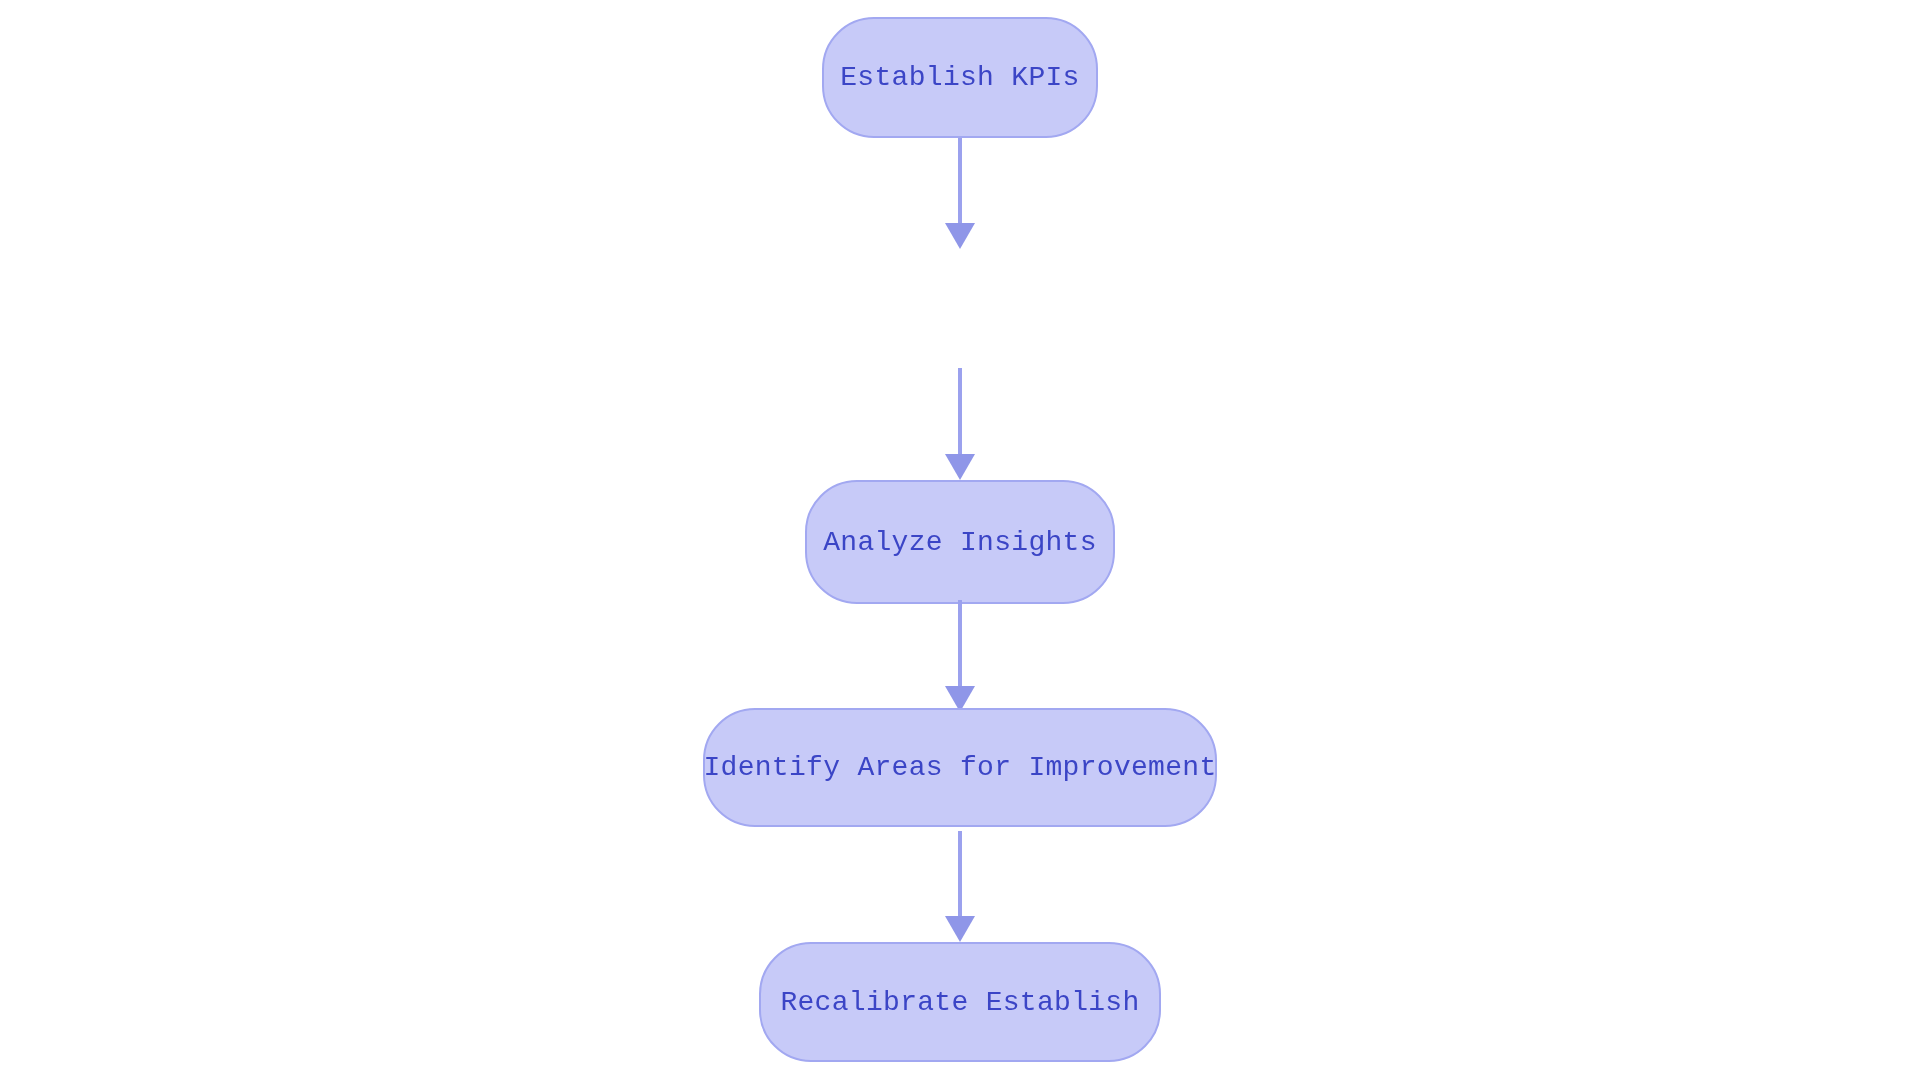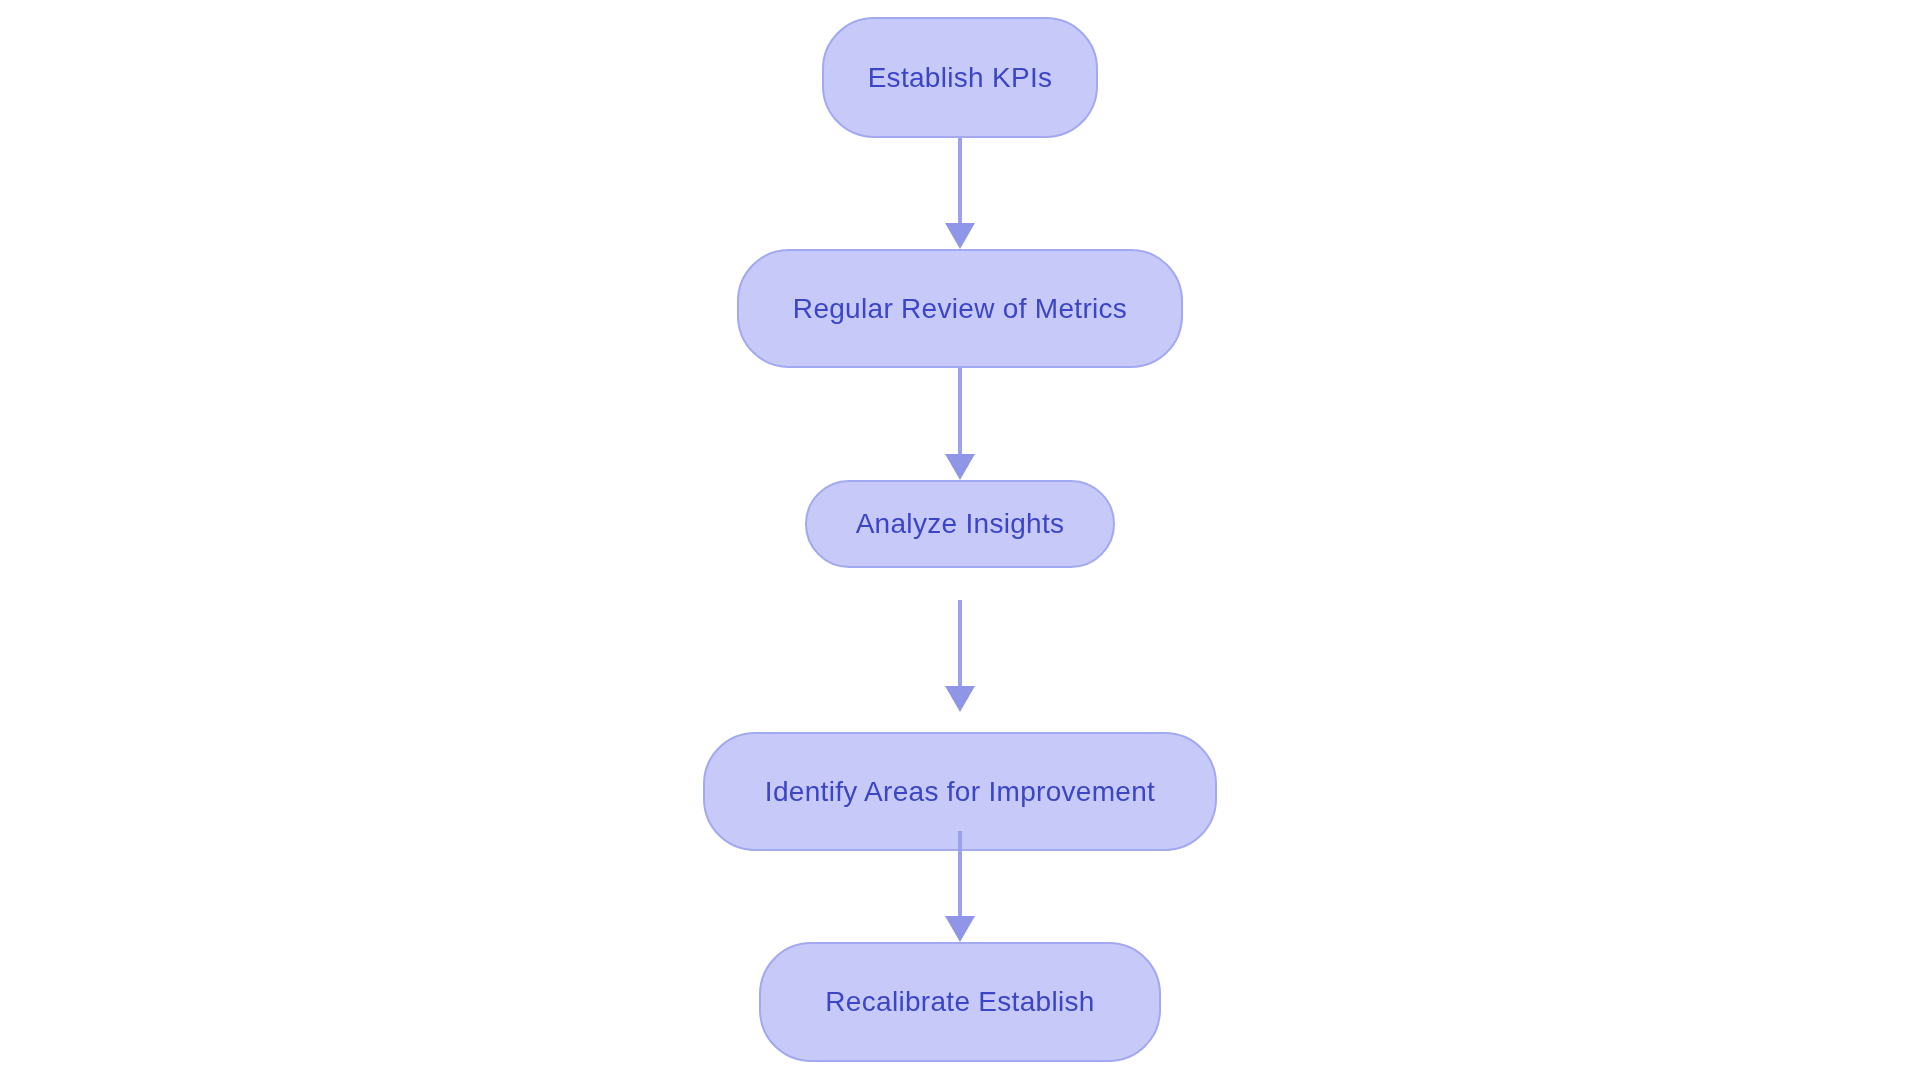--- a/index.html
+++ b/index.html
@@ -19,20 +19,21 @@
   }
   .node {
     position: absolute;
     box-sizing: border-box;
     background: #c7caf8;
     border: 2px solid #a2a8f1;
     border-radius: 52px;
     display: flex;
     align-items: center;
     justify-content: center;
+    font-family: Liberation Mono, monospace;
   }
   .node-label {
     color: #3b45c6;
     font-size: 28px;
     font-weight: 400;
     letter-spacing: 0.3px;
     white-space: nowrap;
     text-align: center;
   }
   .arrow {
@@ -64,39 +65,36 @@
 
   <div class="node" style="left:822px; top:17px; width:276px; height:121px;">
     <span class="node-label">Establish KPIs</span>
   </div>
 
   <div class="arrow" style="left:945px; top:138px; height:111px;">
     <div class="arrow-line" style="height:86px;"></div>
     <div class="arrow-head"></div>
   </div>
 
-  <div class="node" style="left:737px; top:249px; width:446px; height:119px;">
-    <span class="node-label">Regular Review of Metrics</span>
-  </div>
 
   <div class="arrow" style="left:945px; top:368px; height:112px;">
     <div class="arrow-line" style="height:87px;"></div>
     <div class="arrow-head"></div>
   </div>
 
-  <div class="node" style="left:805px; top:480px; width:310px; height:88px;">
+  <div class="node" style="left:805px; top:480px; width:310px; height:124px;">
     <span class="node-label">Analyze Insights</span>
   </div>
 
   <div class="arrow" style="left:945px; top:600px; height:112px;">
     <div class="arrow-line" style="height:87px;"></div>
     <div class="arrow-head"></div>
   </div>
 
-  <div class="node" style="left:703px; top:732px; width:514px; height:119px;">
+  <div class="node" style="left:703px; top:708px; width:514px; height:119px;">
     <span class="node-label">Identify Areas for Improvement</span>
   </div>
 
   <div class="arrow" style="left:945px; top:831px; height:111px;">
     <div class="arrow-line" style="height:86px;"></div>
     <div class="arrow-head"></div>
   </div>
 
   <div class="node" style="left:759px; top:942px; width:402px; height:120px;">
     <span class="node-label">Recalibrate Establish</span>

